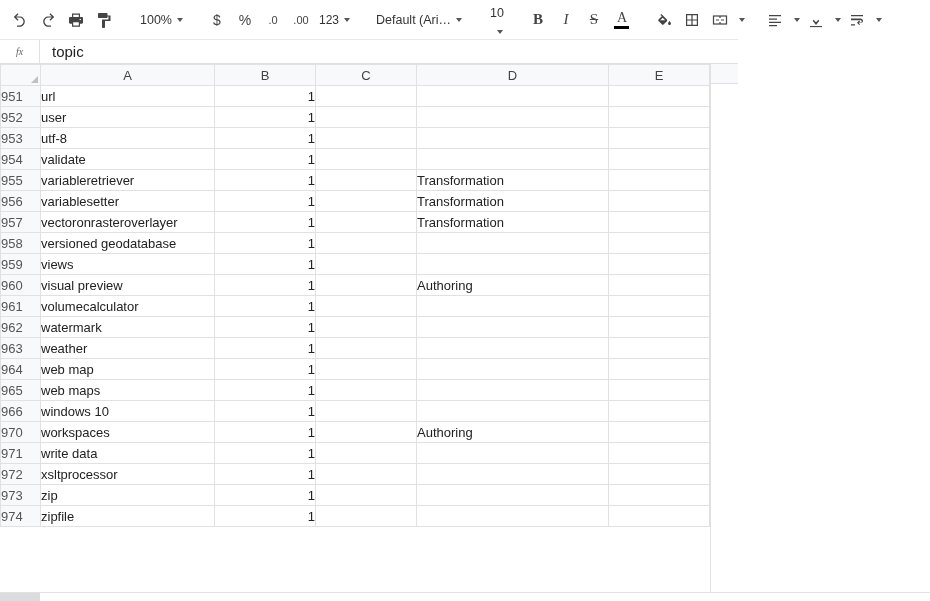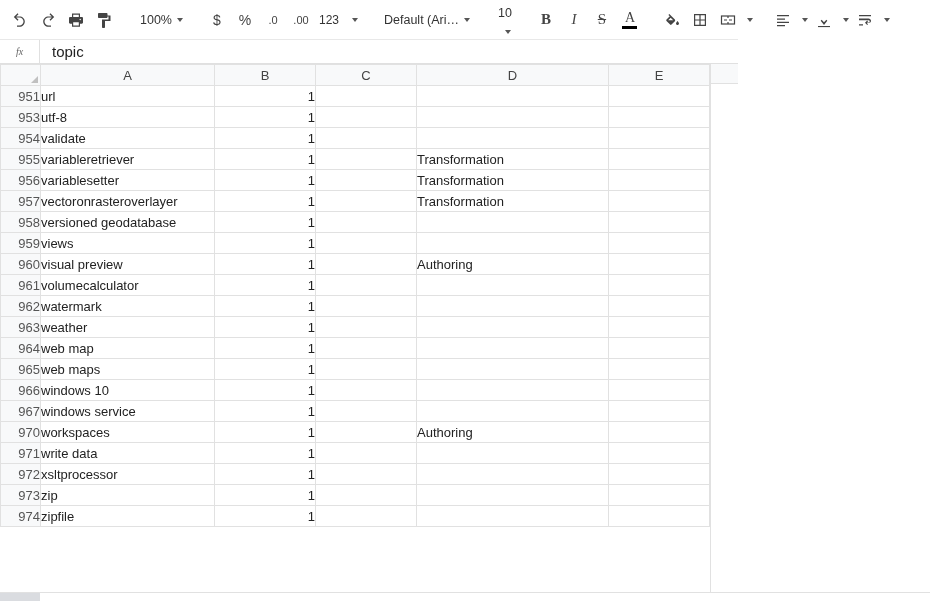--- a/index.html
+++ b/index.html
@@ -66,21 +66,21 @@
   .size-combo { width: 62px; justify-content: space-between; padding-right: 6px; flex-direction: column; }
 
   .bold { font-weight: bold; font-family: "Liberation Serif", serif; font-size: 15px;}
   .ital { font-style: italic; font-family: "Liberation Serif", serif; font-size: 15px;}
   .strike { text-decoration: line-through; font-family: "Liberation Serif", serif; font-size: 15px;}
   .txtcolor {
     display: inline-flex; flex-direction: column; align-items: center; line-height: 1;
     font-family: "Liberation Serif", serif;
   }
   .txtcolor .bar { width: 15px; height: 3px; background: #000; margin-top: 1px; }
-  .num-combo { padding-right: 4px; gap: 8px; }
+  .num-combo { padding-right: 4px; }
 
   svg { display: block; }
 
   
   .formula-bar {
     height: 24px;
     display: flex;
     align-items: stretch;
     border-bottom: 1px solid #e0e0e0;
     background: #fff;
@@ -138,21 +138,21 @@
     right: 2px; bottom: 2px;
     width: 0; height: 0;
     border-left: 7px solid transparent;
     border-bottom: 7px solid #c0c0c0;
   }
   td.rowhdr {
     width: 40px;
     background: #f8f9fa;
     color: #555;
     font-size: 11.5px;
-    text-align: right;
+    text-align: left;
     vertical-align: middle;
     margin-left: 16px;
   }
   td.cell {
     padding: 0 4px;
     vertical-align: middle;
     white-space: nowrap;
     overflow: hidden;
   }
   td.num { text-align: right; padding-right: 5px; }
@@ -351,20 +351,28 @@
       <tbody id="grid-body">
           <tr>
             <td class="rowhdr">951</td>
             <td class="cell">url</td>
             <td class="cell num">1</td>
             <td class="cell"></td>
             <td class="cell"></td>
             <td class="cell"></td>
           </tr>
           <tr>
+            <td class="rowhdr">952</td>
+            <td class="cell">user</td>
+            <td class="cell num">1</td>
+            <td class="cell"></td>
+            <td class="cell"></td>
+            <td class="cell"></td>
+          </tr>
+          <tr>
             <td class="rowhdr">953</td>
             <td class="cell">utf-8</td>
             <td class="cell num">1</td>
             <td class="cell"></td>
             <td class="cell"></td>
             <td class="cell"></td>
           </tr>
           <tr>
             <td class="rowhdr">954</td>
             <td class="cell">validate</td>
@@ -457,28 +465,20 @@
             <td class="rowhdr">965</td>
             <td class="cell">web maps</td>
             <td class="cell num">1</td>
             <td class="cell"></td>
             <td class="cell"></td>
             <td class="cell"></td>
           </tr>
           <tr>
             <td class="rowhdr">966</td>
             <td class="cell">windows 10</td>
-            <td class="cell num">1</td>
-            <td class="cell"></td>
-            <td class="cell"></td>
-            <td class="cell"></td>
-          </tr>
-          <tr>
-            <td class="rowhdr">967</td>
-            <td class="cell">windows service</td>
             <td class="cell num">1</td>
             <td class="cell"></td>
             <td class="cell"></td>
             <td class="cell"></td>
           </tr>
           <tr>
             <td class="rowhdr">970</td>
             <td class="cell">workspaces</td>
             <td class="cell num">1</td>
             <td class="cell"></td>

